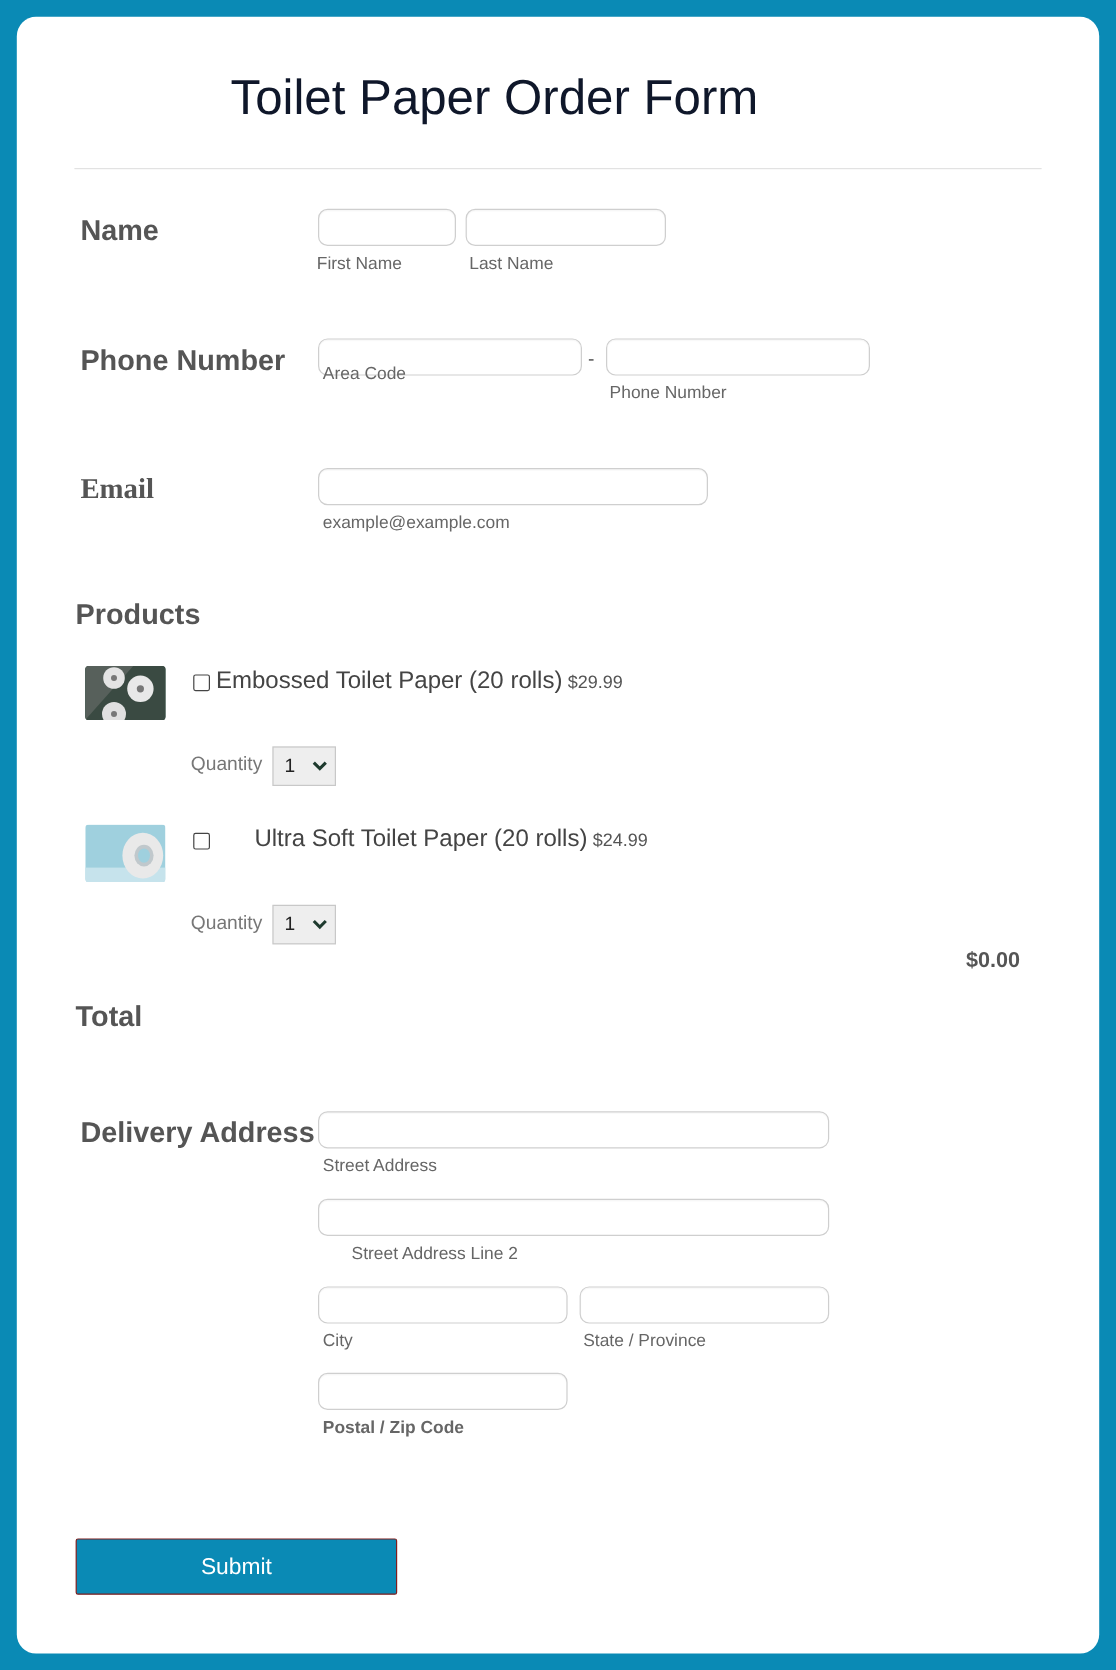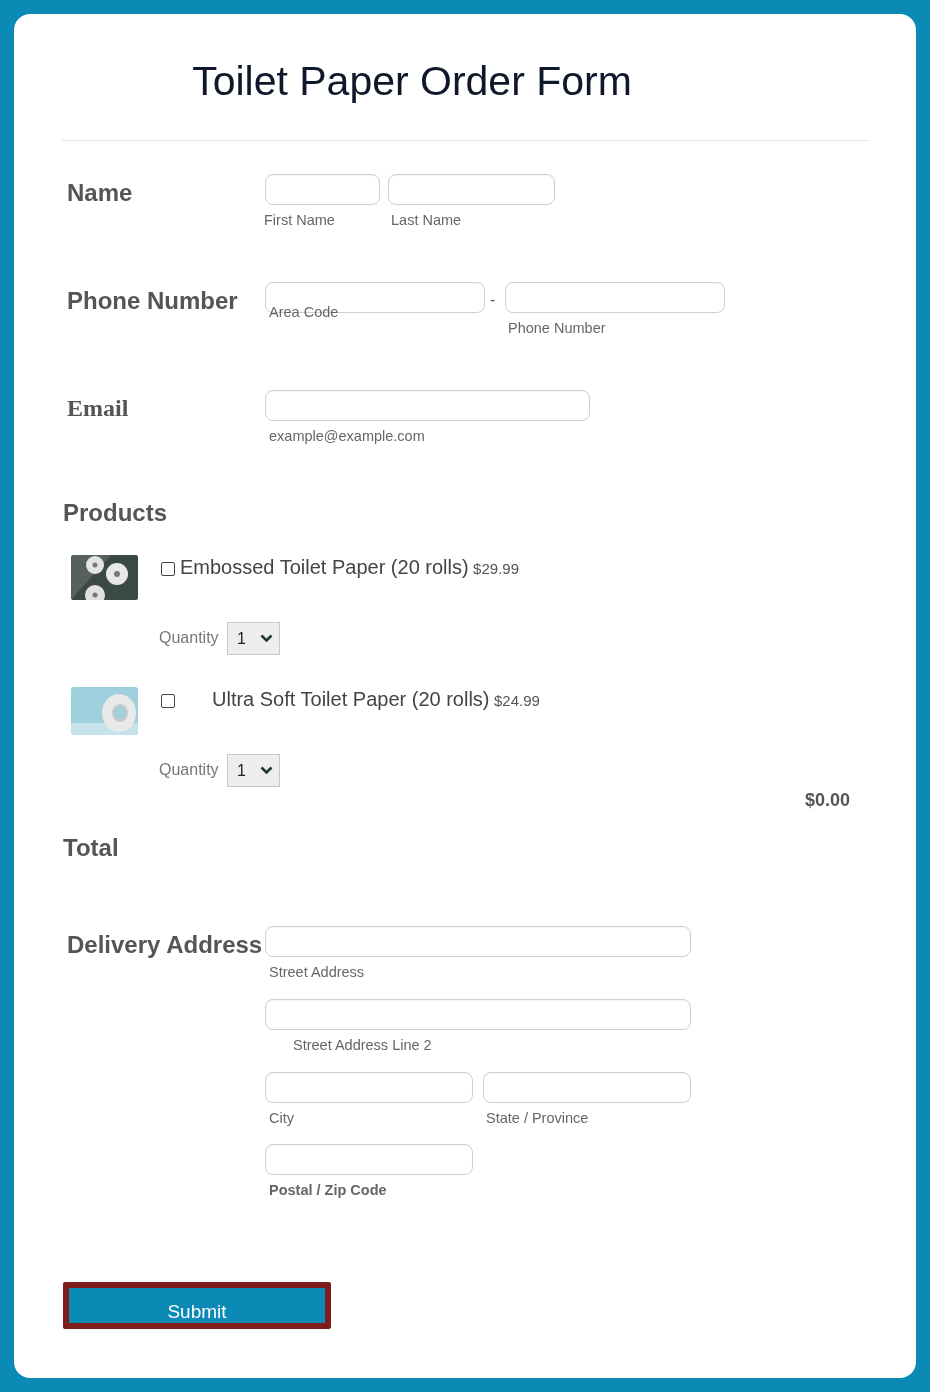--- a/index.html
+++ b/index.html
@@ -14,21 +14,21 @@
   .dash { font-size:16px; color:#555; }
   .thumb { border-radius:3px; overflow:hidden; }
   .cb { width:14px; height:14px; border:1.5px solid #444; border-radius:2px; background:#fff; box-sizing:border-box; }
   .pname { font-size:20px; color:#444; }
   .price { font-size:15px; font-weight:normal; color:#555; }
   .qlabel { font-size:16px; color:#777; }
   .select { width:53px; height:33px; border:1px solid #c8c8c8; background:#eee; box-sizing:border-box; font-size:16px; color:#222; }
   .select .v { position:absolute; left:9px; top:7px; }
   .select svg { position:absolute; right:6px; top:11px; }
   .total-val { font-size:18px; font-weight:bold; color:#555; }
-  .submit { left:63px; top:1282px; width:268px; height:47px; background:#0a8ab5; border:6px solid #7f1d1d; border-radius:2px; color:#fff; font-size:19px; text-align:center; line-height:47px; box-sizing:border-box; }
+  .submit { left:63px; top:1282px; width:268px; height:47px; background:#0a8ab5; border:1px solid #7f1d1d; border-radius:2px; color:#fff; font-size:19px; text-align:center; line-height:47px; box-sizing:border-box; }
 </style>
 </head>
 <body>
 
 <div class="card"></div>
 
 <div class="abs title">Toilet Paper Order Form</div>
 <div class="abs hr"></div>
 
 <div class="abs label" style="left:67px;top:179px;">Name</div>

